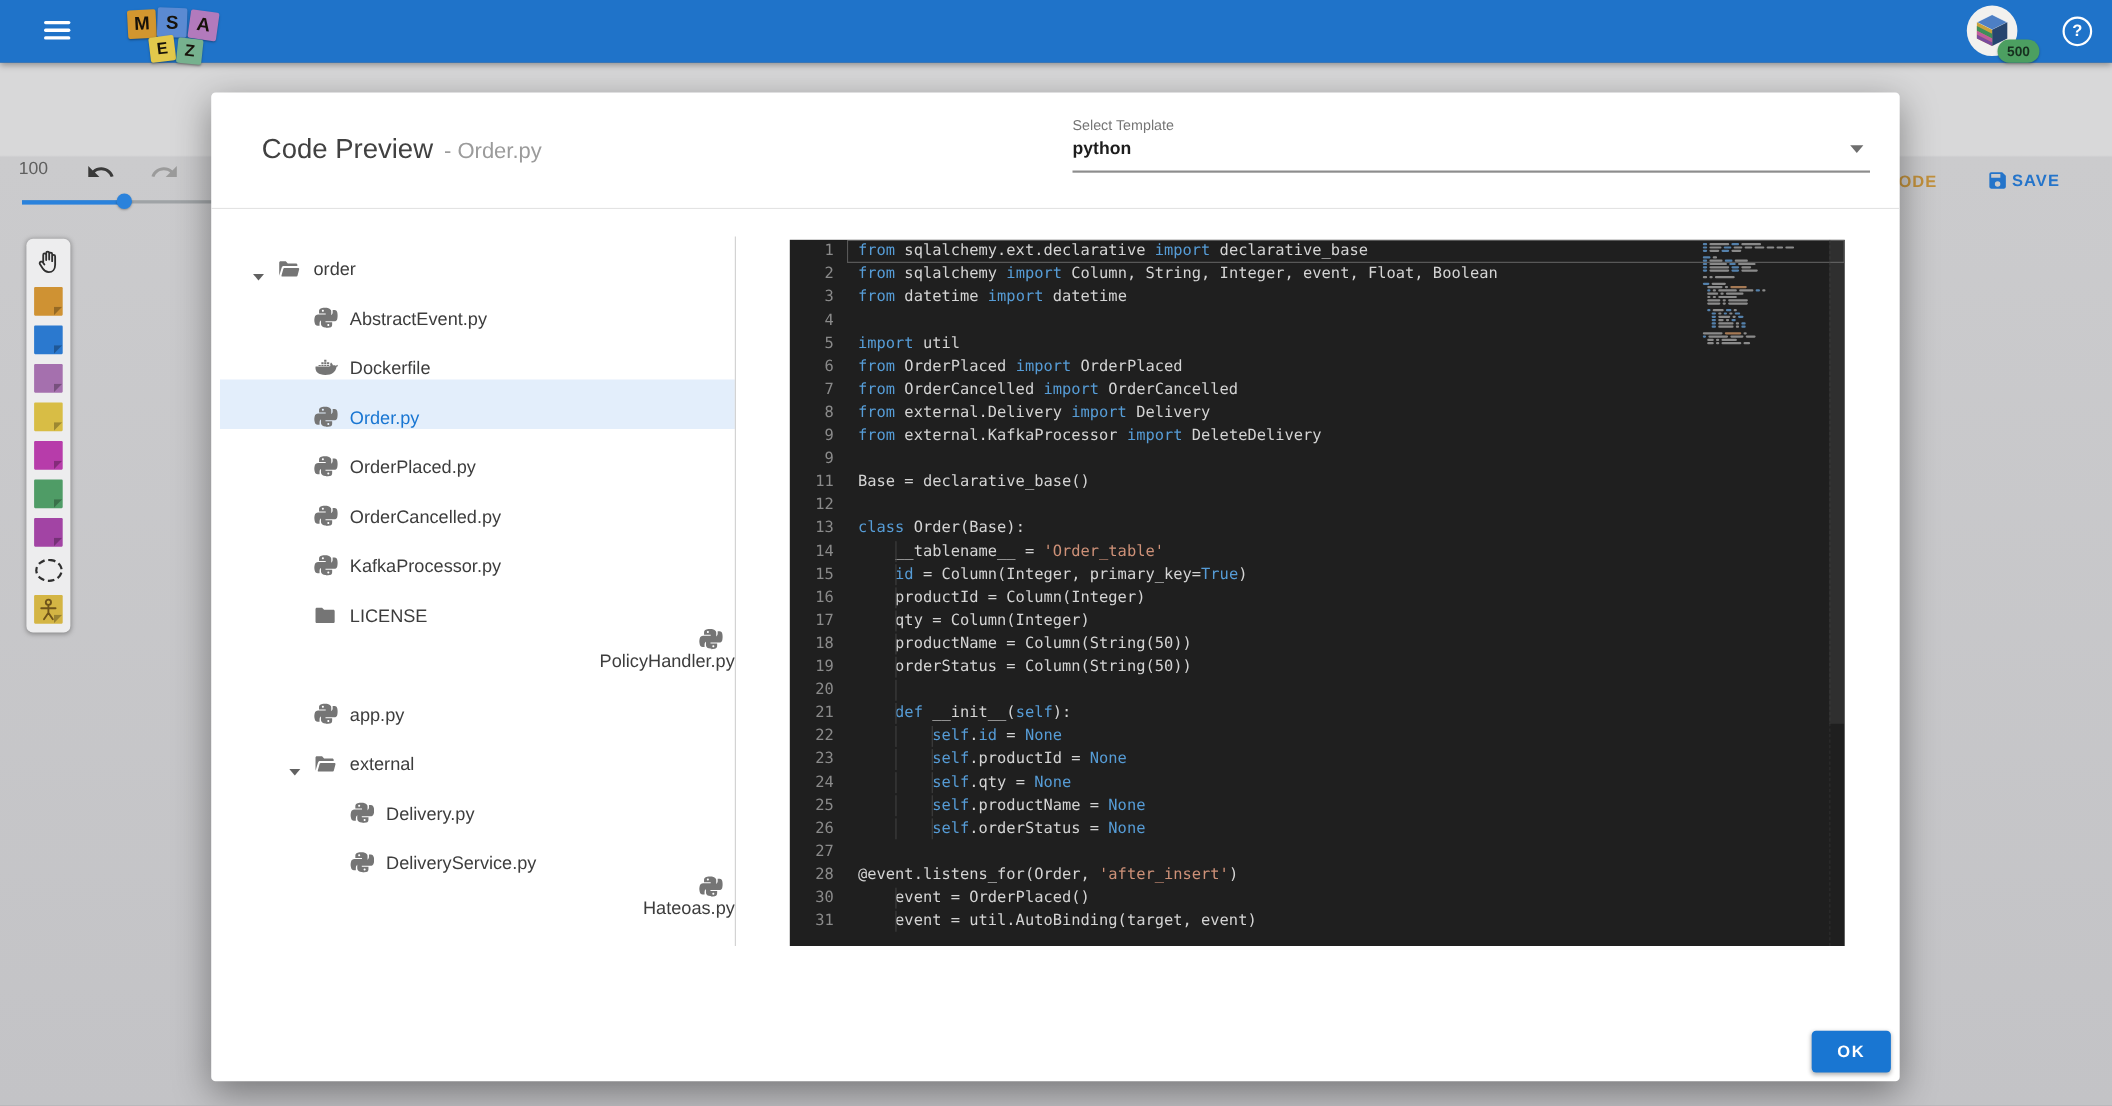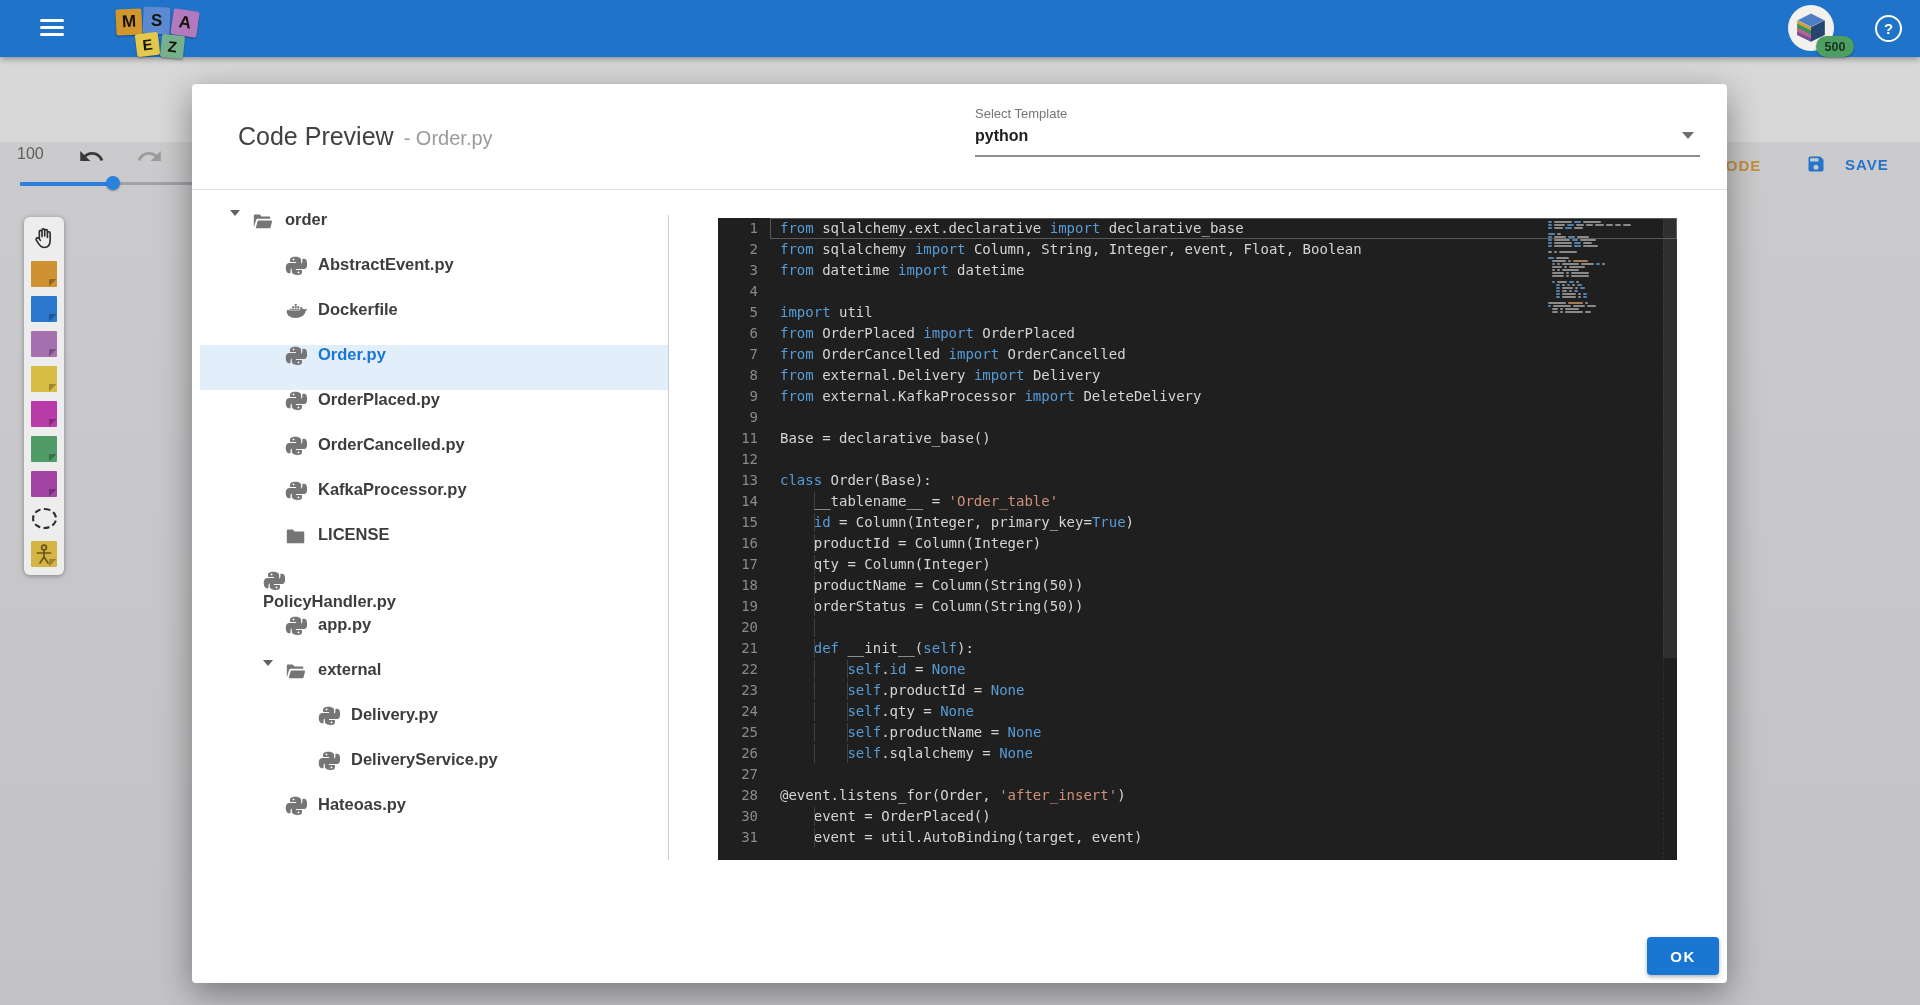--- a/index.html
+++ b/index.html
@@ -38,21 +38,21 @@
   .undo{position:absolute;left:78px;top:86px;width:27px;height:27px;fill:#3a3a3a;cursor:pointer;}
   .redo{position:absolute;left:136px;top:86px;width:27px;height:27px;fill:#9b9b9b;
         transform:scaleX(-1);cursor:pointer;}
   .slider{position:absolute;left:20px;top:118px;width:174px;height:16px;cursor:pointer;}
   .slider .track{position:absolute;left:0;right:0;top:7px;height:3px;background:#9fa3a6;}
   .slider .fill{position:absolute;left:0;width:93px;top:6.5px;height:4px;background:#2a82dc;}
   .slider .thumb{position:absolute;left:86px;top:1px;width:14px;height:14px;border-radius:50%;
                  background:#2a82dc;box-shadow:0 1px 2px rgba(0,0,0,.3);}
   .code-btn{position:absolute;left:1714px;top:100px;font-size:15px;font-weight:bold;
             letter-spacing:1px;color:var(--codebtn,#c2913c);cursor:pointer;}
-  .save-btn{position:absolute;left:1806px;top:97px;display:flex;align-items:center;gap:19px;
+  .save-btn{position:absolute;left:1806px;top:97px;display:flex;align-items:center;gap:3px;
             color:var(--savebtn,#2474ca);font-size:15px;font-weight:bold;letter-spacing:1px;cursor:pointer;}
   .save-btn svg{width:20px;height:20px;fill:var(--savebtn,#2474ca);}
 
   
   .palette{position:absolute;left:24px;top:160px;width:40px;background:#ededee;border-radius:6px;
            box-shadow:0 1px 5px rgba(0,0,0,.35);padding:8px 0;display:flex;flex-direction:column;
            align-items:center;gap:8px;z-index:2;}
   .p-item{width:27px;height:27px;display:flex;align-items:center;justify-content:center;cursor:pointer;}
   .note{position:relative;width:26px;height:26px;border-radius:1px;}
   .note::after{content:'';position:absolute;right:0;bottom:0;width:8px;height:8px;
@@ -73,21 +73,21 @@
   .select .lbl{font-size:13px;color:#757575;}
   .select .val{font-size:16px;font-weight:bold;color:#1d1d1d;margin-top:6px;}
   .select .caret{position:absolute;right:6px;top:26px;width:0;height:0;
                  border-left:6px solid transparent;border-right:6px solid transparent;
                  border-top:7px solid #6e6e6e;}
 
   .d-body{position:absolute;left:0;top:107px;right:0;bottom:0;}
 
   
   .tree{position:absolute;left:8px;top:19px;width:468px;}
-  .trow{display:flex;align-items:flex-start;height:45px;cursor:pointer;font-weight:bold;}
+  .trow{display:flex;align-items:flex-end;height:45px;cursor:pointer;}
   .trow.sel{background:var(--selbg,#e3eefb);}
   .trow.sel .tlabel{color:var(--accent,#1976d2);}
   .chev{width:22px;display:flex;align-items:center;}
   .chev.exp::before{content:'';width:0;height:0;border-left:5px solid transparent;
         border-right:5px solid transparent;border-top:6px solid #616161;}
   .ticon{width:22px;height:22px;margin-right:11px;display:flex;align-items:center;justify-content:center;}
   .ticon svg{width:22px;height:22px;fill:#757575;}
   .tlabel{font-size:16.5px;color:#3d3d3d;}
   .tree-divider{position:absolute;left:476px;top:24px;width:1px;height:645px;background:#cfcfcf;}
 
@@ -344,21 +344,21 @@
           <div class="trow" style="padding-left: 96px;">
             <span class="chev"></span>
             <span class="ticon">
               <svg viewBox="0 0 24 24">
                 <path d="M11.9 2c-1.6 0-3 .14-4.1.44-1.9.52-2.3 1.6-2.3 3.1v2.2h6.6v.9H4.6c-1.6 0-3 .9-3.4 2.8-.5 2.1-.5 3.4 0 5.6.4 1.7 1.3 2.8 2.9 2.8h1.9v-2.6c0-1.8 1.5-3.3 3.3-3.3h5.5c1.5 0 2.8-1.3 2.8-2.8V5.5c0-1.5-1.3-2.6-2.8-3.1C13.7 2.1 12.8 2 11.9 2zm-2.6 1.9c.55 0 1 .46 1 1 0 .55-.45 1-1 1-.56 0-1-.45-1-1 0-.54.44-1 1-1z"></path>
                 <path d="M12.1 22c1.6 0 3-.14 4.1-.44 1.9-.52 2.3-1.6 2.3-3.1v-2.2h-6.6v-.9h8.5c1.6 0 3-.9 3.4-2.8.5-2.1.5-3.4 0-5.6-.4-1.7-1.3-2.8-2.9-2.8h-1.9v2.6c0 1.8-1.5 3.3-3.3 3.3h-5.5c-1.5 0-2.8 1.3-2.8 2.8v5.2c0 1.5 1.3 2.6 2.8 3.1 1.1.3 2 .4 2.9.4zm2.6-1.9c-.55 0-1-.46-1-1 0-.55.45-1 1-1 .56 0 1 .45 1 1 0 .54-.44 1-1 1z"></path>
               </svg>
             </span>
             <span class="tlabel">DeliveryService.py</span>
           </div>
-          <div class="trow" style="padding-left: 63px;">
+          <div class="trow" style="padding-left: 63px; flex-direction: column;">
             <span class="chev"></span>
             <span class="ticon">
               <svg viewBox="0 0 24 24">
                 <path d="M11.9 2c-1.6 0-3 .14-4.1.44-1.9.52-2.3 1.6-2.3 3.1v2.2h6.6v.9H4.6c-1.6 0-3 .9-3.4 2.8-.5 2.1-.5 3.4 0 5.6.4 1.7 1.3 2.8 2.9 2.8h1.9v-2.6c0-1.8 1.5-3.3 3.3-3.3h5.5c1.5 0 2.8-1.3 2.8-2.8V5.5c0-1.5-1.3-2.6-2.8-3.1C13.7 2.1 12.8 2 11.9 2zm-2.6 1.9c.55 0 1 .46 1 1 0 .55-.45 1-1 1-.56 0-1-.45-1-1 0-.54.44-1 1-1z"></path>
                 <path d="M12.1 22c1.6 0 3-.14 4.1-.44 1.9-.52 2.3-1.6 2.3-3.1v-2.2h-6.6v-.9h8.5c1.6 0 3-.9 3.4-2.8.5-2.1.5-3.4 0-5.6-.4-1.7-1.3-2.8-2.9-2.8h-1.9v2.6c0 1.8-1.5 3.3-3.3 3.3h-5.5c-1.5 0-2.8 1.3-2.8 2.8v5.2c0 1.5 1.3 2.6 2.8 3.1 1.1.3 2 .4 2.9.4zm2.6-1.9c-.55 0-1-.46-1-1 0-.55.45-1 1-1 .56 0 1 .45 1 1 0 .54-.44 1-1 1z"></path>
               </svg>
             </span>
             <span class="tlabel">Hateoas.py</span>
           </div>
         </div>
@@ -383,21 +383,21 @@
             <div class="cl"><span class="ln">16</span><span class="ct"><i class="guide" style="left: calc(4ch + 10px);"></i><span class="tk-p">    productId = Column(Integer)</span></span></div>
             <div class="cl"><span class="ln">17</span><span class="ct"><i class="guide" style="left: calc(4ch + 10px);"></i><span class="tk-p">    qty = Column(Integer)</span></span></div>
             <div class="cl"><span class="ln">18</span><span class="ct"><i class="guide" style="left: calc(4ch + 10px);"></i><span class="tk-p">    productName = Column(String(50))</span></span></div>
             <div class="cl"><span class="ln">19</span><span class="ct"><i class="guide" style="left: calc(4ch + 10px);"></i><span class="tk-p">    orderStatus = Column(String(50))</span></span></div>
             <div class="cl"><span class="ln">20</span><span class="ct"><i class="guide" style="left: calc(4ch + 10px);"></i></span></div>
             <div class="cl"><span class="ln">21</span><span class="ct"><i class="guide" style="left: calc(4ch + 10px);"></i><span class="tk-p">    </span><span class="tk-k">def</span><span class="tk-p"> __init__(</span><span class="tk-k">self</span><span class="tk-p">):</span></span></div>
             <div class="cl"><span class="ln">22</span><span class="ct"><i class="guide" style="left: calc(4ch + 10px);"></i><i class="guide" style="left: calc(8ch + 10px);"></i><span class="tk-p">        </span><span class="tk-k">self</span><span class="tk-p">.</span><span class="tk-k">id</span><span class="tk-p"> = </span><span class="tk-k">None</span></span></div>
             <div class="cl"><span class="ln">23</span><span class="ct"><i class="guide" style="left: calc(4ch + 10px);"></i><i class="guide" style="left: calc(8ch + 10px);"></i><span class="tk-p">        </span><span class="tk-k">self</span><span class="tk-p">.productId = </span><span class="tk-k">None</span></span></div>
             <div class="cl"><span class="ln">24</span><span class="ct"><i class="guide" style="left: calc(4ch + 10px);"></i><i class="guide" style="left: calc(8ch + 10px);"></i><span class="tk-p">        </span><span class="tk-k">self</span><span class="tk-p">.qty = </span><span class="tk-k">None</span></span></div>
             <div class="cl"><span class="ln">25</span><span class="ct"><i class="guide" style="left: calc(4ch + 10px);"></i><i class="guide" style="left: calc(8ch + 10px);"></i><span class="tk-p">        </span><span class="tk-k">self</span><span class="tk-p">.productName = </span><span class="tk-k">None</span></span></div>
-            <div class="cl"><span class="ln">26</span><span class="ct"><i class="guide" style="left: calc(4ch + 10px);"></i><i class="guide" style="left: calc(8ch + 10px);"></i><span class="tk-p">        </span><span class="tk-k">self</span><span class="tk-p">.sqlalchemy = </span><span class="tk-k">None</span></span></div>
+            <div class="cl"><span class="ln">26</span><span class="ct"><i class="guide" style="left: calc(4ch + 10px);"></i><i class="guide" style="left: calc(8ch + 10px);"></i><span class="tk-p">        </span><span class="tk-k">self</span><span class="tk-p">.orderStatus = </span><span class="tk-k">None</span></span></div>
             <div class="cl"><span class="ln">27</span><span class="ct"></span></div>
             <div class="cl"><span class="ln">28</span><span class="ct"><span class="tk-p">@event.listens_for(Order, </span><span class="tk-s">'after_insert'</span><span class="tk-p">)</span></span></div>
             <div class="cl"><span class="ln">30</span><span class="ct"><i class="guide" style="left: calc(4ch + 10px);"></i><span class="tk-p">    event = OrderPlaced()</span></span></div>
             <div class="cl"><span class="ln">31</span><span class="ct"><i class="guide" style="left: calc(4ch + 10px);"></i><span class="tk-p">    event = util.AutoBinding(target, event)</span></span></div>
           </div>
         <div class="minimap" id="minimap">
             <div class="mm-row" style="padding-left: 0px;">
               <i style="width: 4.4px; background: rgb(94, 147, 197); opacity: 0.85;"></i>
               <i style="width: 18px; background: rgb(158, 158, 158); opacity: 0.85;"></i>
               <i style="width: 6.6px; background: rgb(94, 147, 197); opacity: 0.85;"></i>

